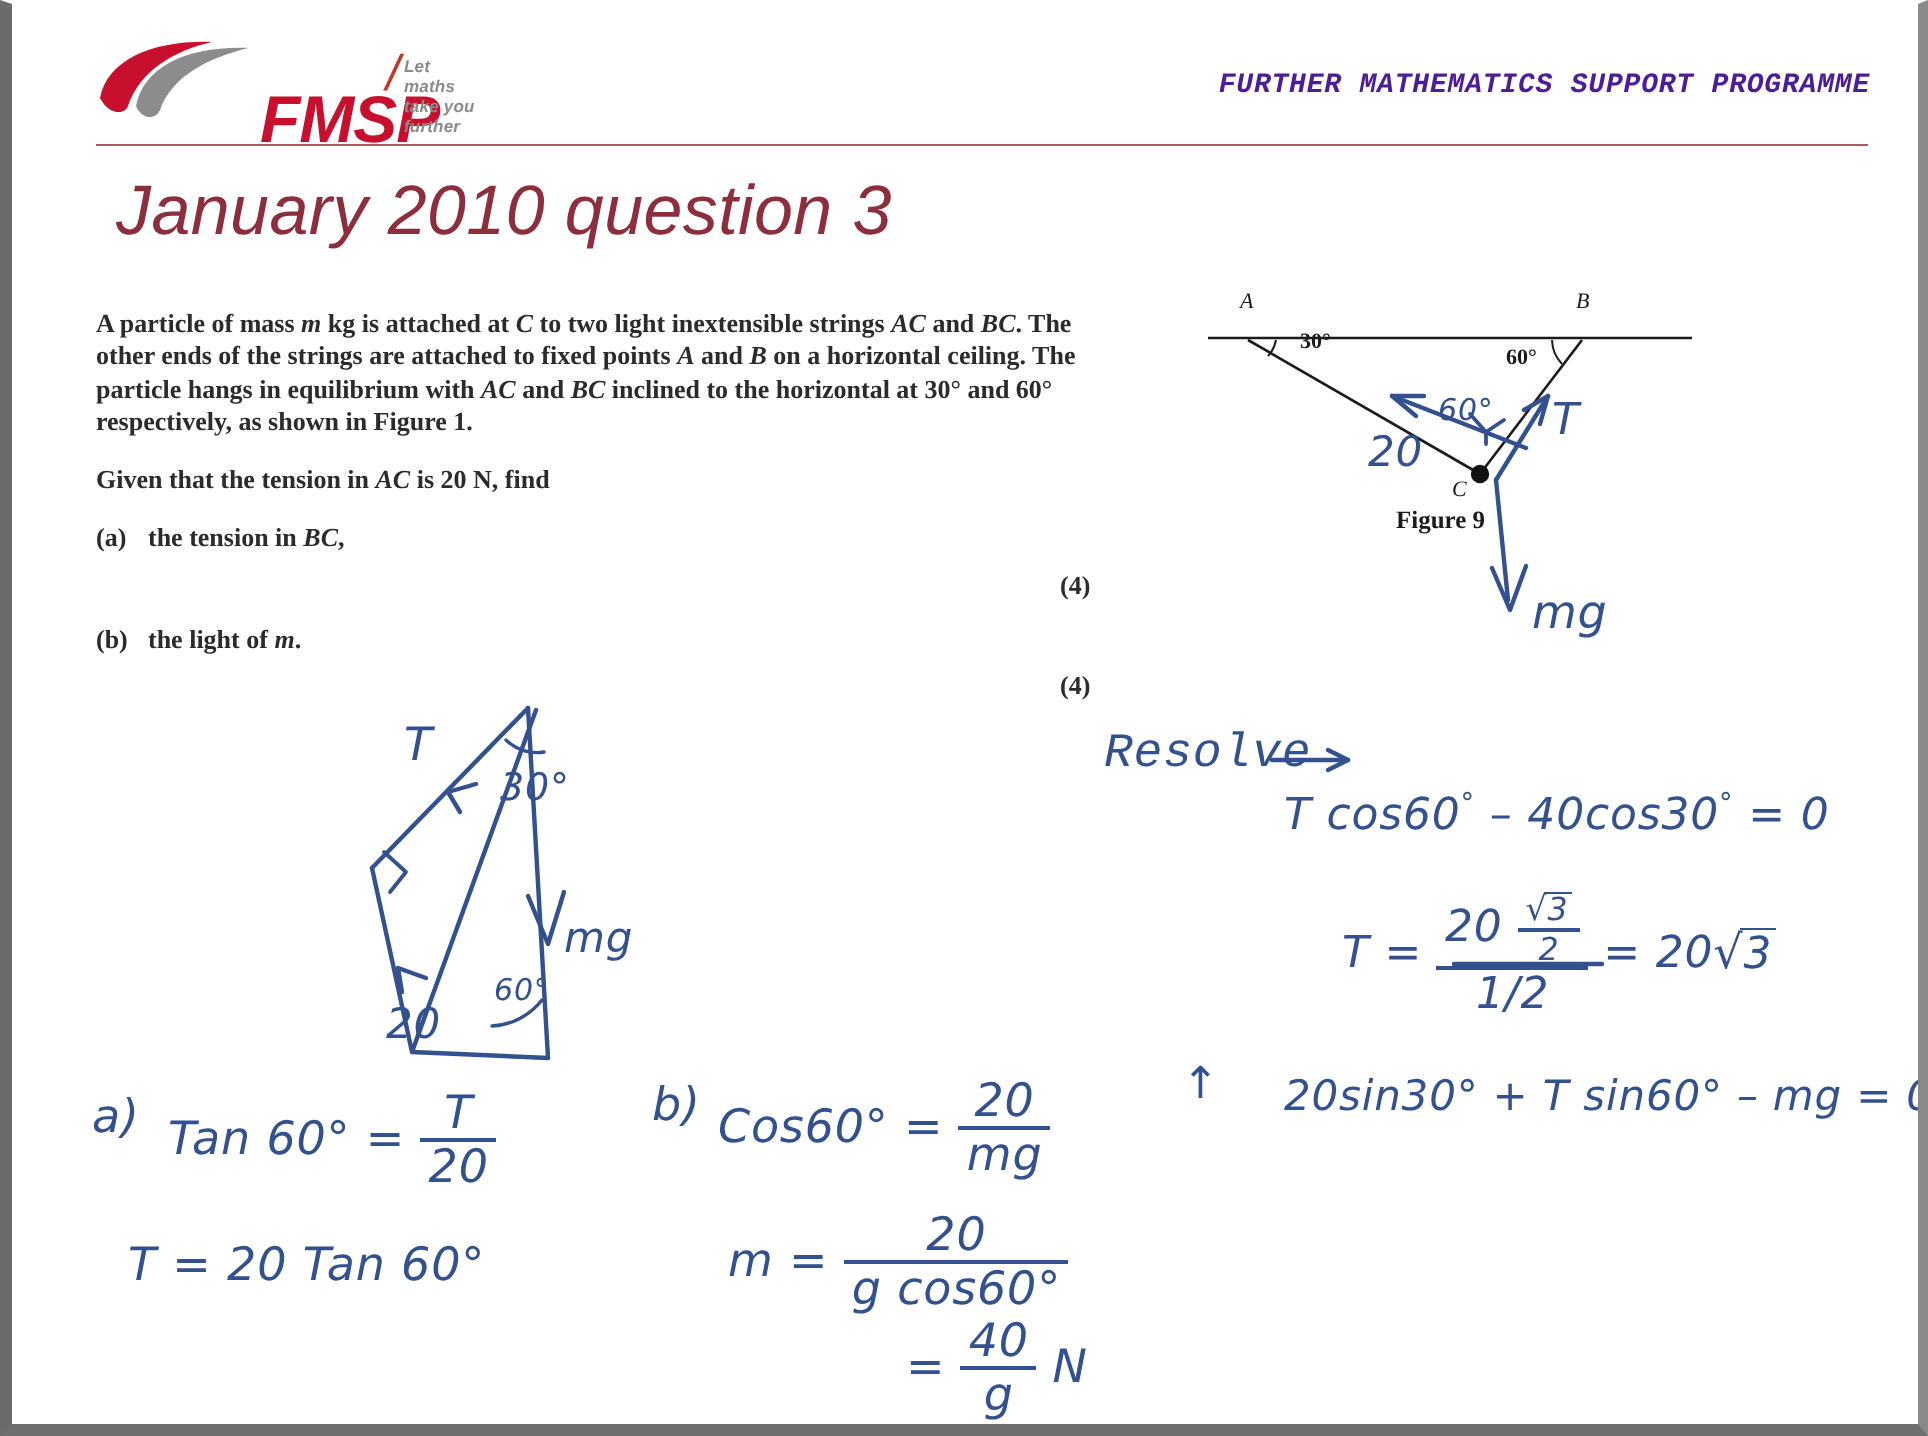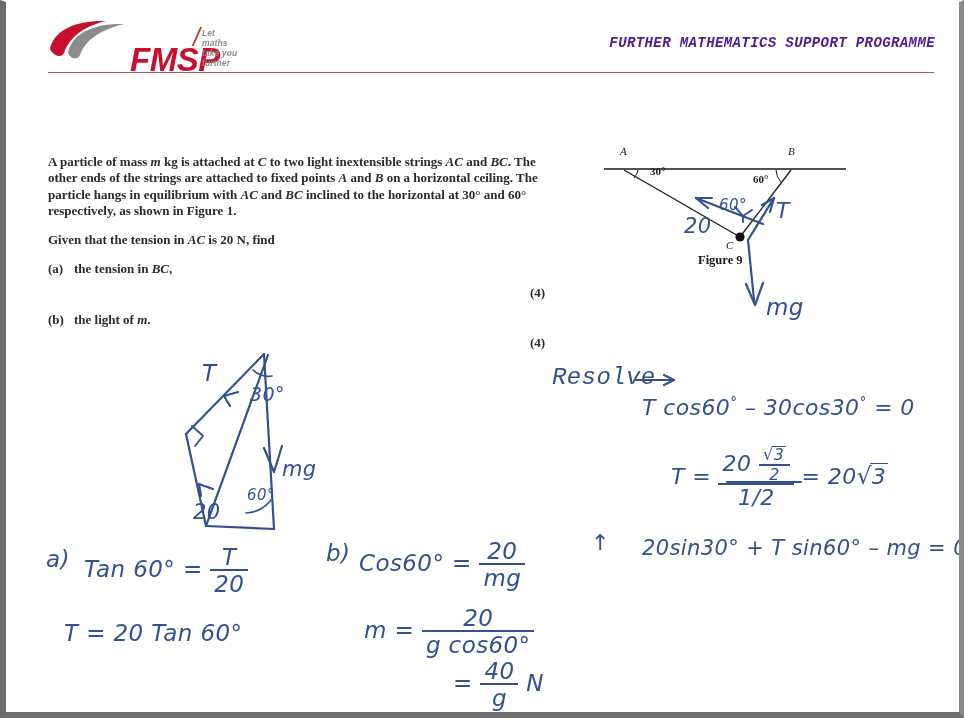--- a/index.html
+++ b/index.html
@@ -271,20 +271,21 @@
         <span class="logo-word">FMSP</span>
         <span class="logo-slash">/</span>
         <span class="logo-tagline">Let maths
 take you further</span>
       </div>
 
       <div id="header-title">FURTHER MATHEMATICS SUPPORT PROGRAMME</div>
       <div id="header-rule"></div>
     </div>
 
+    <div id="slide-title">January 2010 question 3</div>
 
     <div id="question">
       <p><span>A particle of mass </span><i>m</i><span> kg is attached at </span><i>C</i><span> to two light inextensible strings </span><i>AC</i><span> and </span><i>BC</i><span>. The other ends of the strings are attached to fixed points </span><i>A</i><span> and </span><i>B</i><span> on a horizontal ceiling. The particle hangs in equilibrium with </span><i>AC</i><span> and </span><i>BC</i><span> inclined to the horizontal at 30° and 60° respectively, as shown in Figure 1.</span></p>
 
       <div class="gap"></div>
 
       <p><span>Given that the tension in </span><i>AC</i><span> is 20 N, find</span></p>
 
       <div class="gap"></div>
 
@@ -384,21 +385,21 @@
     <div class="hw hand" id="hw-tri-30">30°</div>
     <div class="hw hand" id="hw-tri-mg">mg</div>
     <div class="hw hand" id="hw-tri-60">60°</div>
     <div class="hw hand" id="hw-tri-20">20</div>
 
     <div class="hw hand" id="hw-resolve">Resolve</div>
 
     <div class="hw hand" id="hw-eq1">
       <span>T</span>
       <span>cos</span><span>60</span><span class="sup">°</span>
-      <span>– 30</span><span>cos</span><span>30</span><span class="sup">°</span>
+      <span>– 40</span><span>cos</span><span>30</span><span class="sup">°</span>
       <span>= 0</span>
     </div>
 
     <div class="hw hand" id="hw-eq2">
       <span>T =</span>
       <span class="frac">
         <span class="num"><span>20</span>
           <span class="frac" style="font-size:.72em">
             <span class="num sqrt-wrap"><span class="rad">√</span><span class="radicand">3</span></span>
             <span class="den">2</span>

